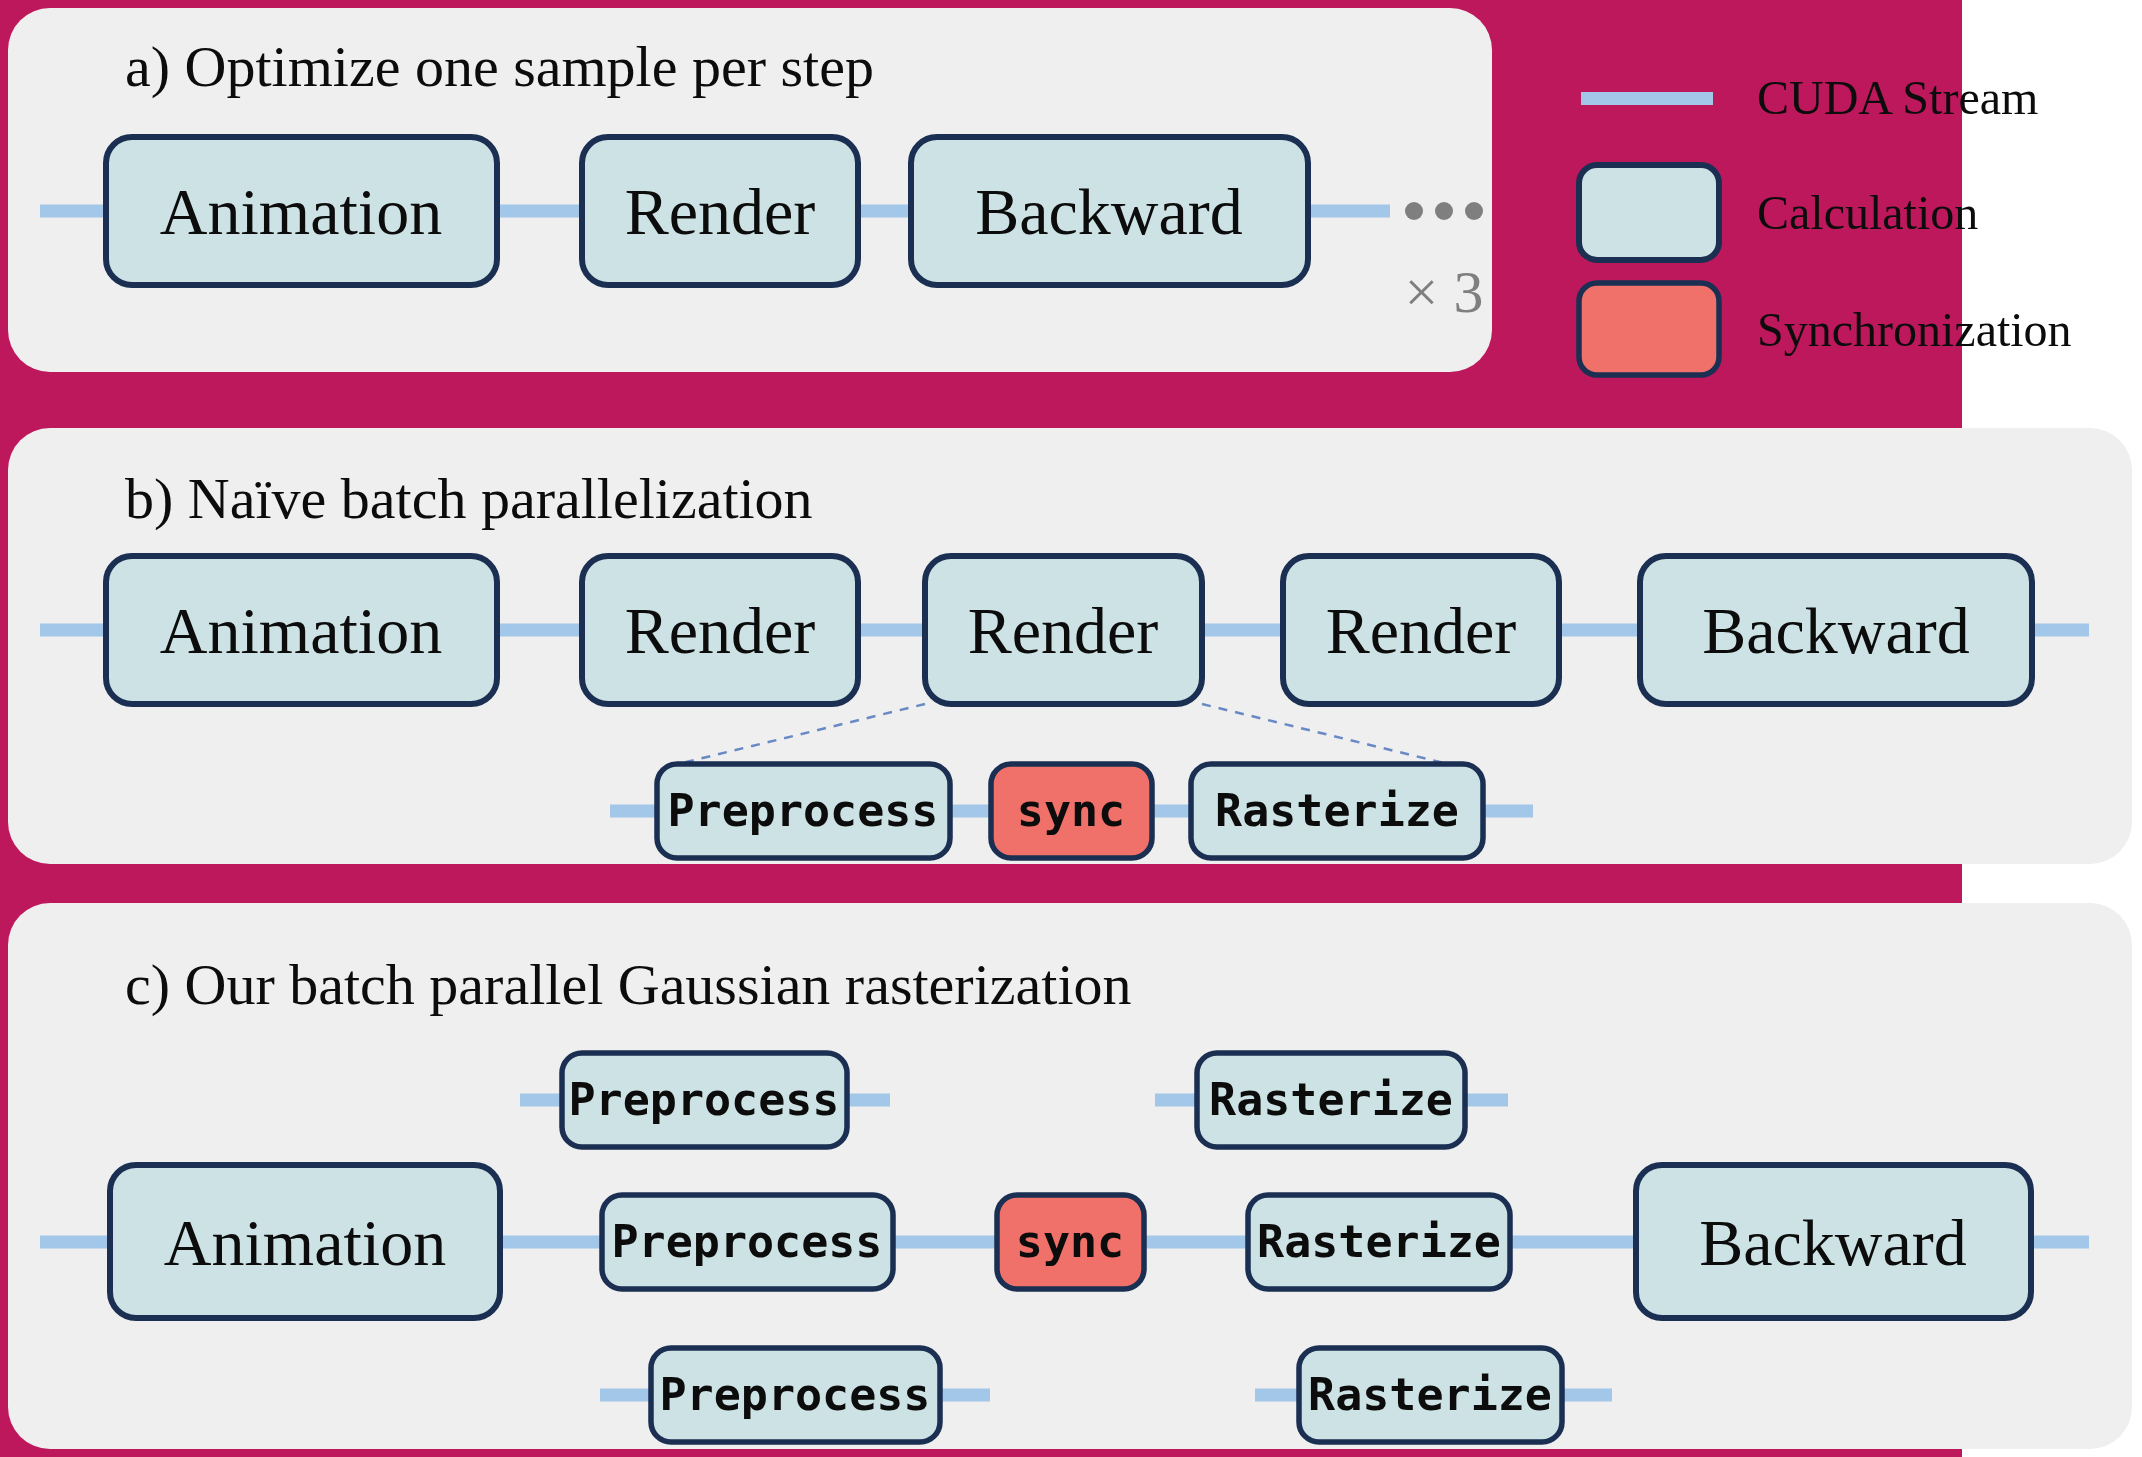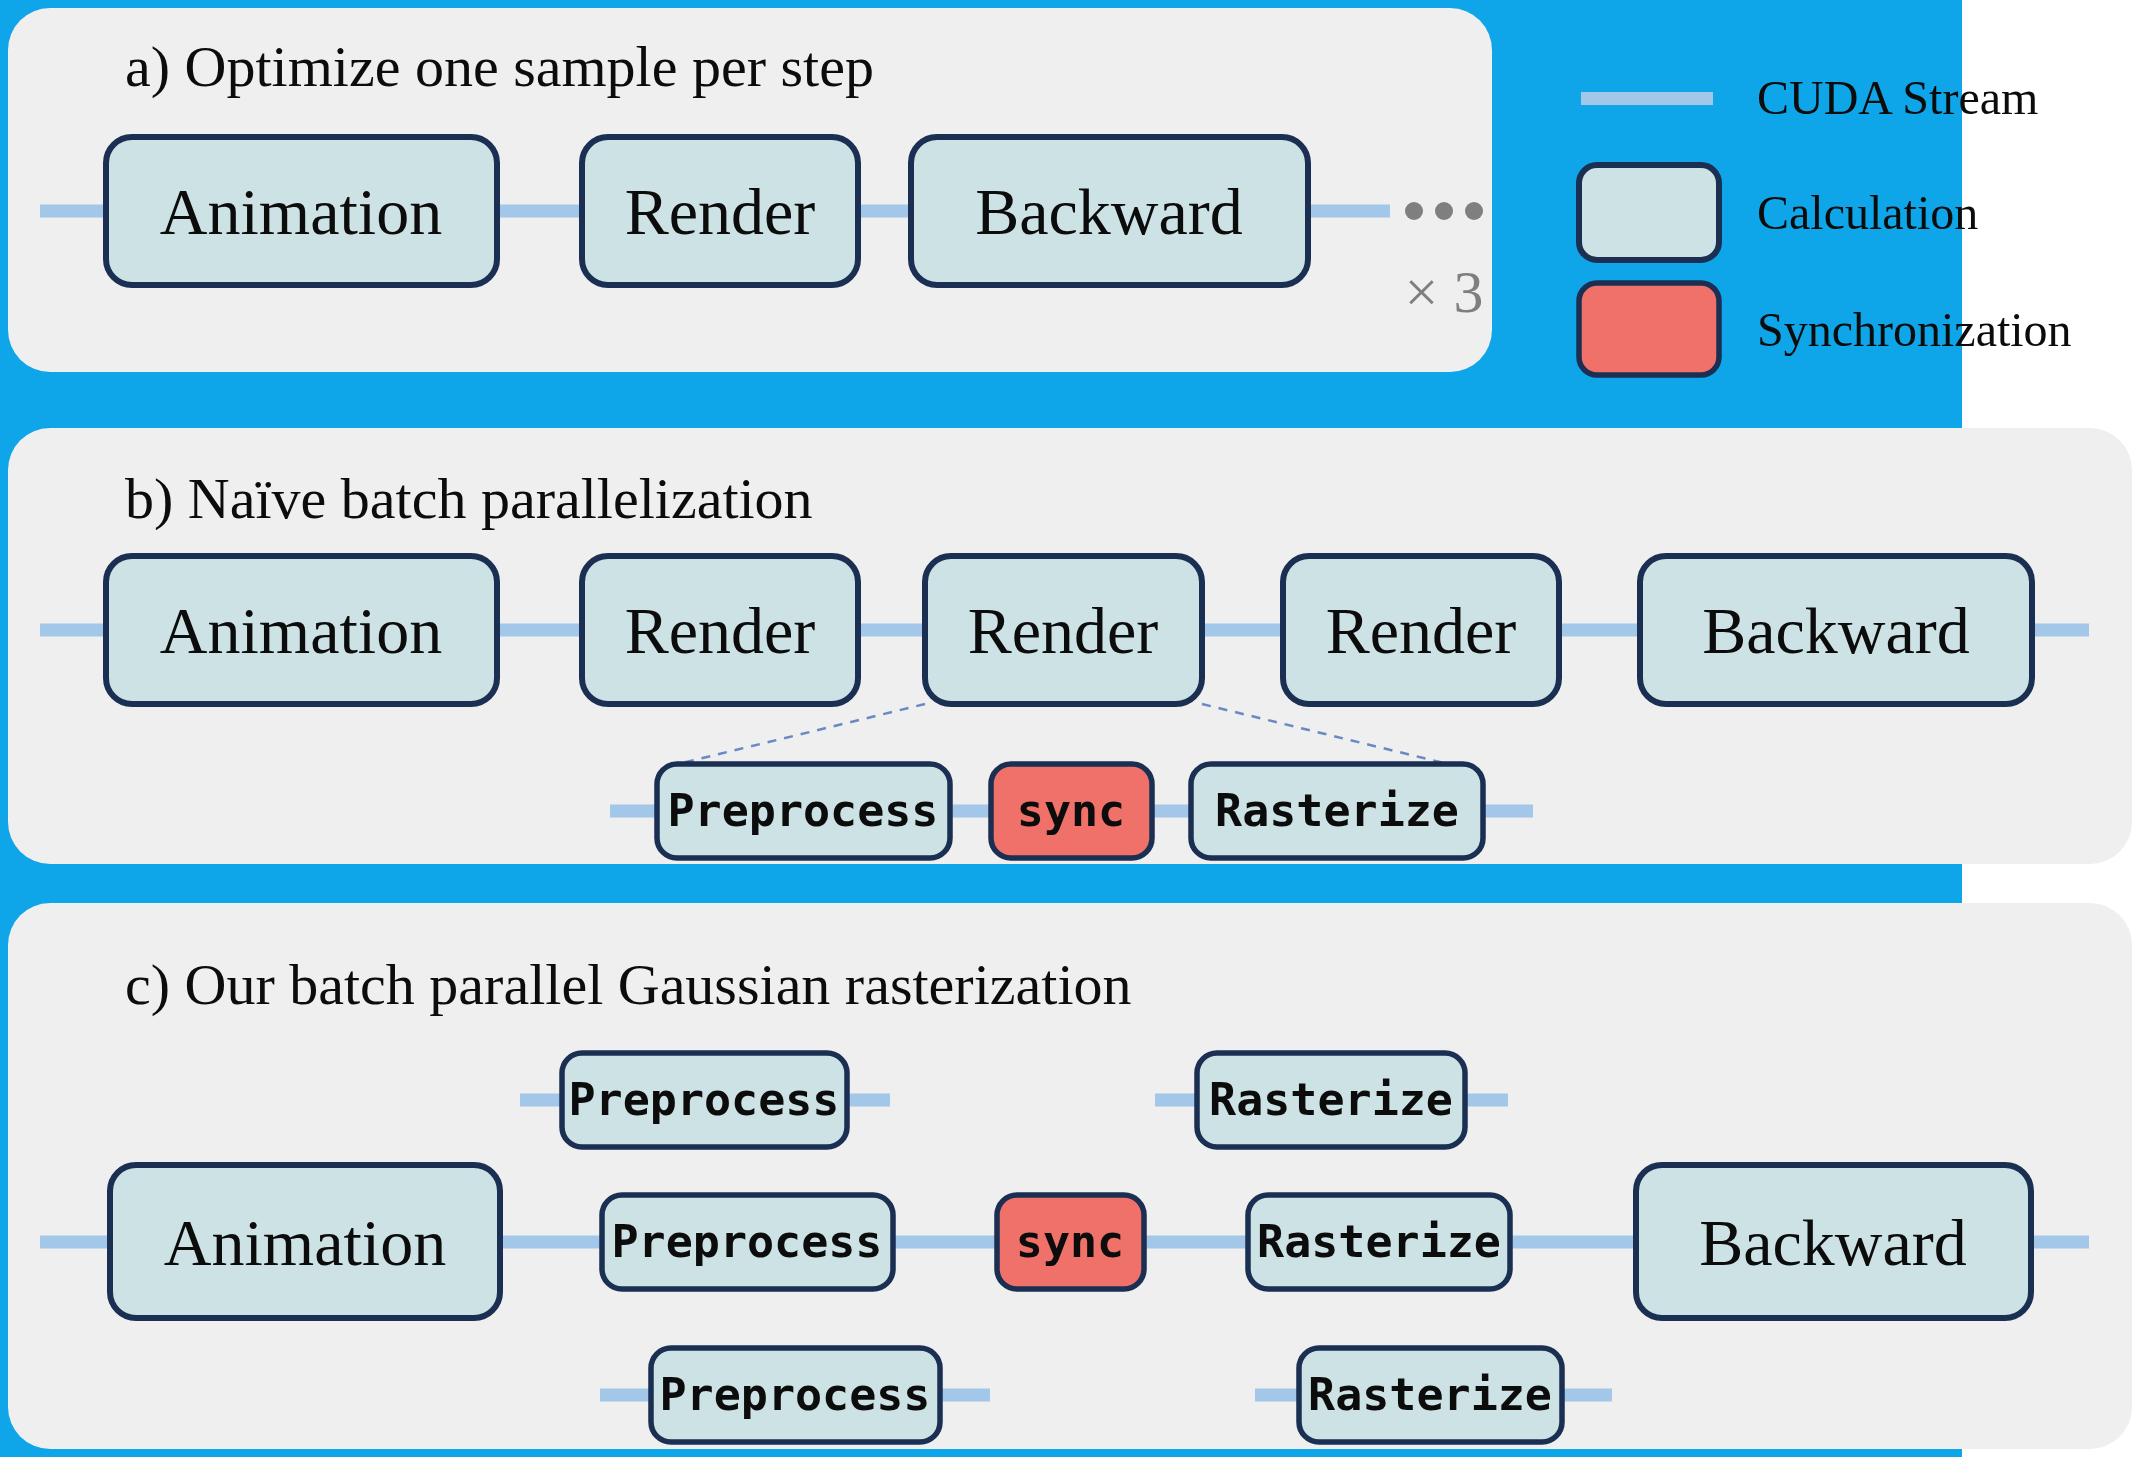--- a/index.html
+++ b/index.html
@@ -1,16 +1,16 @@
 <!DOCTYPE html>
 <html style="--panel-bg: #efefef; --calc-fill: #cde2e4; --sync-fill: #f0716a; --box-border: #1a2f52; --stream: #a3c7e8; --dashed: #6889c4; --muted: #7f7f7f;"><head>
 <meta charset="utf-8">
 <style>
   html,body{margin:0;padding:0;background:#ffffff;}
-  .stage{width:1962px;height:1457px;position:relative;background:#0ea5e9;}
+  .stage{width:1962px;height:1457px;position:relative;background:#be185d;}
   svg{display:block;}
   .panel{fill:var(--panel-bg);}
   .calc{fill:var(--calc-fill);stroke:var(--box-border);stroke-width:6;}
   .calc-sm{fill:var(--calc-fill);stroke:var(--box-border);stroke-width:5.5;}
   .syncbox{fill:var(--sync-fill);stroke:var(--box-border);stroke-width:5.5;}
   .stream{stroke:var(--stream);stroke-width:13;fill:none;}
   .dashed{stroke:var(--dashed);stroke-width:2.5;stroke-dasharray:9 8;fill:none;}
   .dot{fill:var(--muted);}
   text{fill:#0c0c0c;}
   .serif{font-family:"Liberation Serif",serif;}

